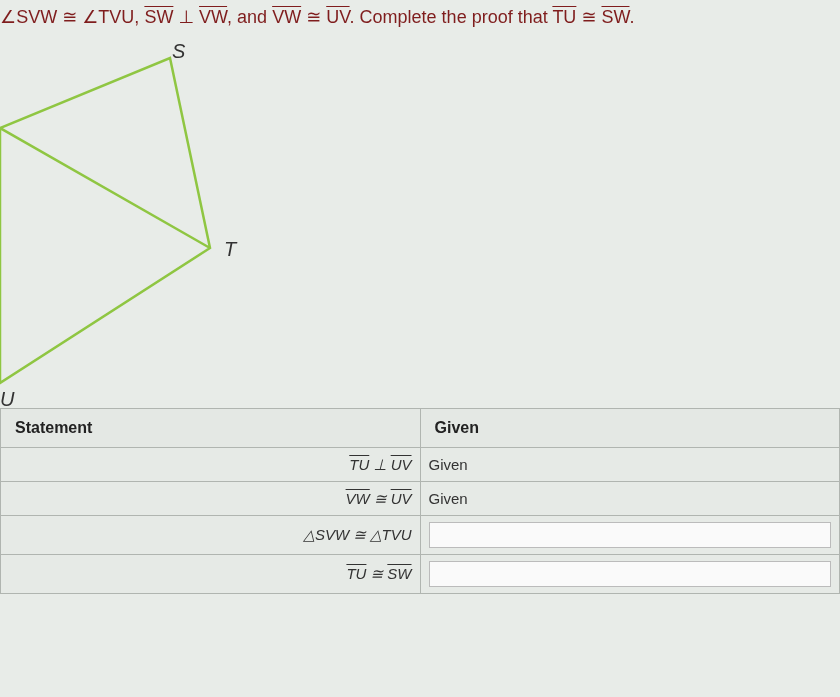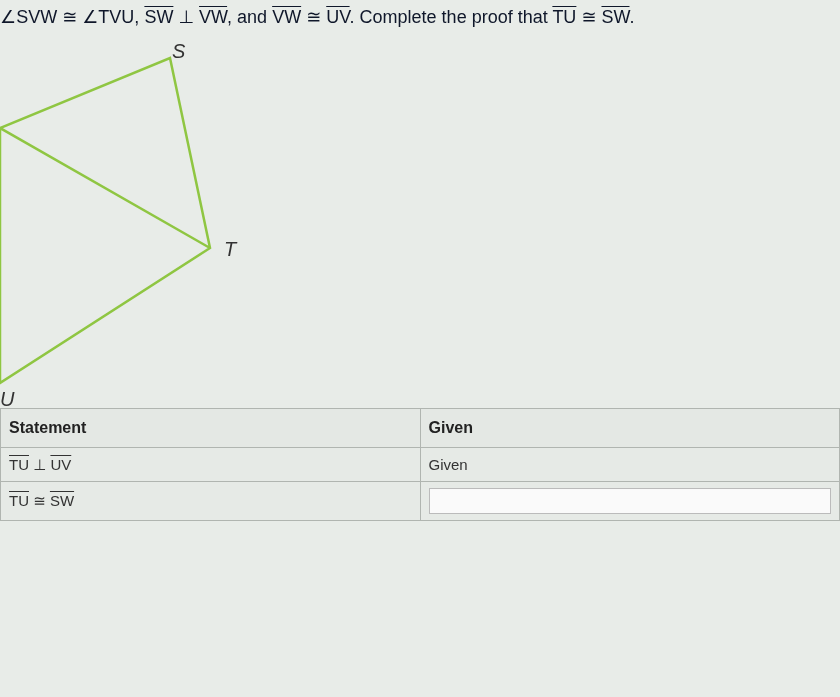--- a/index.html
+++ b/index.html
@@ -7,21 +7,21 @@
       font-family: Verdana, Arial, sans-serif;
       background: #e8ece8;
       width: 840px;
       height: 697px;
       overflow: hidden;
       position: relative;
     }
     .problem-text {
       padding: 6px 0 0 0;
       font-size: 18px;
-      color: #0f172a;
+      color: #7f1d1d;
       font-weight: 500;
     }
     .over { text-decoration: overline; }
     .diagram-area {
       position: relative;
       width: 840px;
       height: 380px;
     }
     svg.diagram { position: absolute; top: 0; left: 0; }
     .vertex-label {
@@ -31,36 +31,38 @@
       font-weight: 500;
       font-style: italic;
     }
     .proof-table {
       width: 100%;
       border-collapse: collapse;
       background: #e6eae6;
     }
     .proof-table th {
       text-align: left;
-      padding: 10px 8px;
+      padding: 10px 14px;
       font-size: 16px;
       font-weight: bold;
       color: #222;
       border: 1px solid #b0b5b0;
       background: #e4e8e4;
     }
     .proof-table td {
       padding: 6px 8px;
       font-size: 15px;
       color: #333;
       border: 1px solid #b0b5b0;
       height: 34px;
       vertical-align: middle;
     }
     .proof-table td.statement {
+      font-style: italic;
+      text-align: right;
     }
     .reason-input {
       width: 100%;
       height: 26px;
       border: 1px solid #bbb;
       background: #fafafa;
       padding: 0 6px;
       font-family: inherit;
       font-size: 14px;
     }
@@ -96,20 +98,32 @@
   </thead>
   <tbody>
     <tr>
       <td class="statement">
         <span class="over">TU</span><span> ⊥ </span><span class="over">UV</span>
       </td>
       <td>Given</td>
     </tr>
     <tr>
       <td class="statement">
+        <span class="over">VW</span><span> ≅ </span><span class="over">UV</span>
+      </td>
+      <td>Given</td>
+    </tr>
+    <tr>
+      <td class="statement">△SVW ≅ △TVU</td>
+      <td>
+        <input class="reason-input" value="" style="">
+      </td>
+    </tr>
+    <tr>
+      <td class="statement">
         <span class="over">TU</span><span> ≅ </span><span class="over">SW</span>
       </td>
       <td>
         <input class="reason-input" value="" style="">
       </td>
     </tr>
   </tbody>
 </table>
 
 </body></html>

